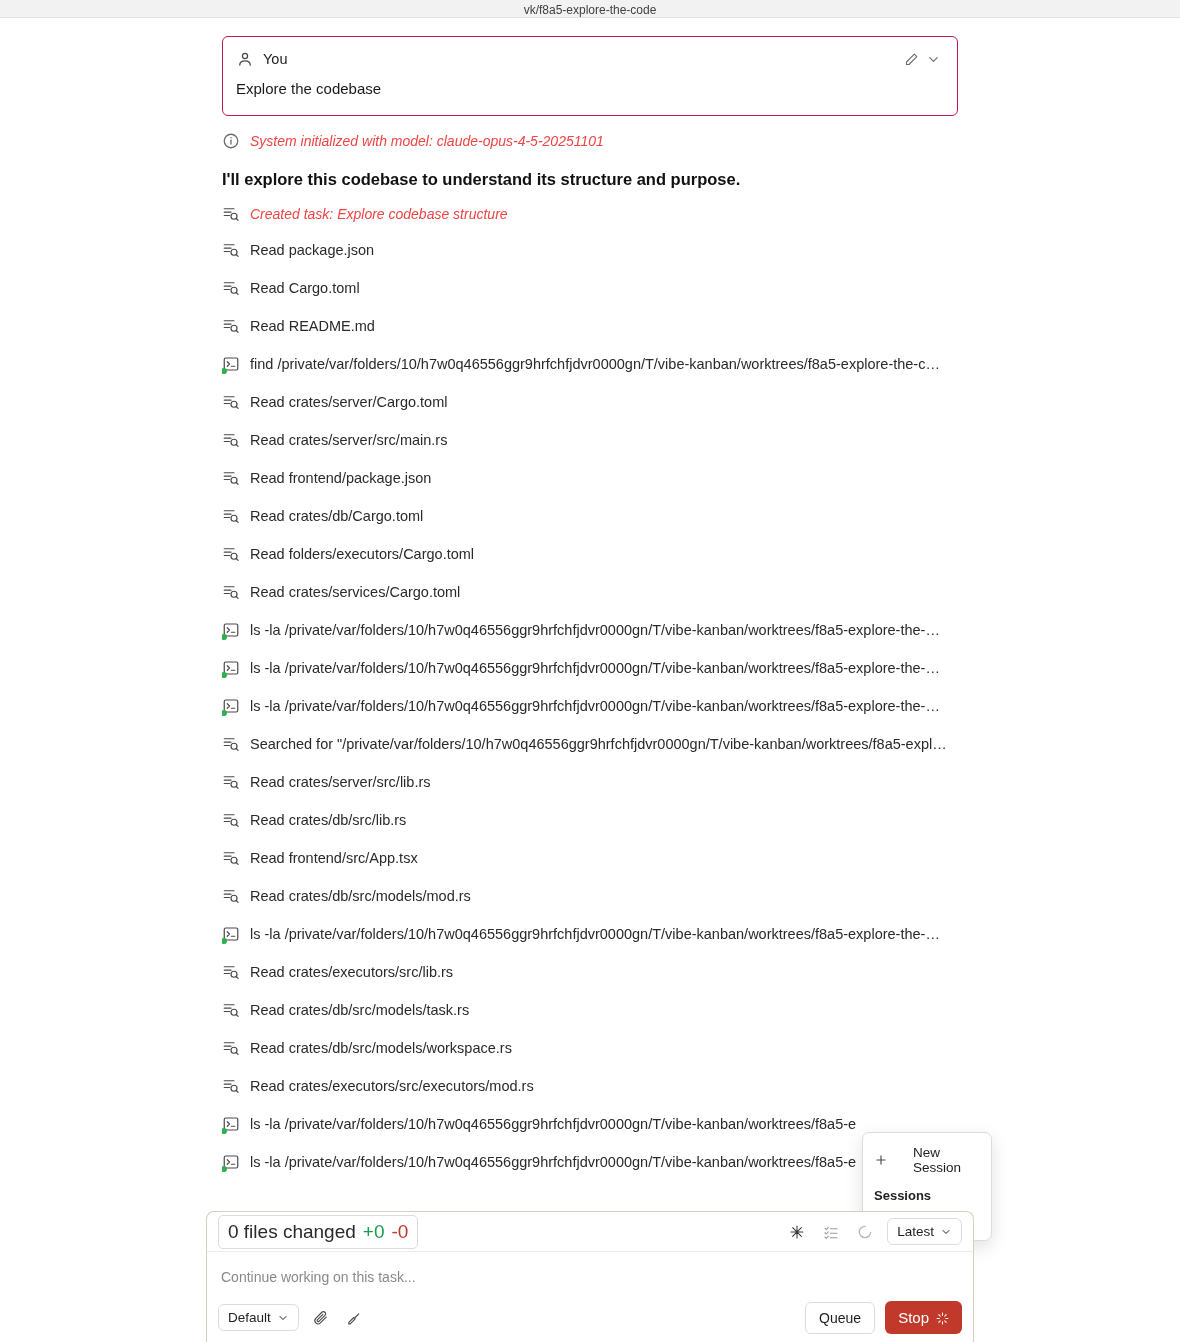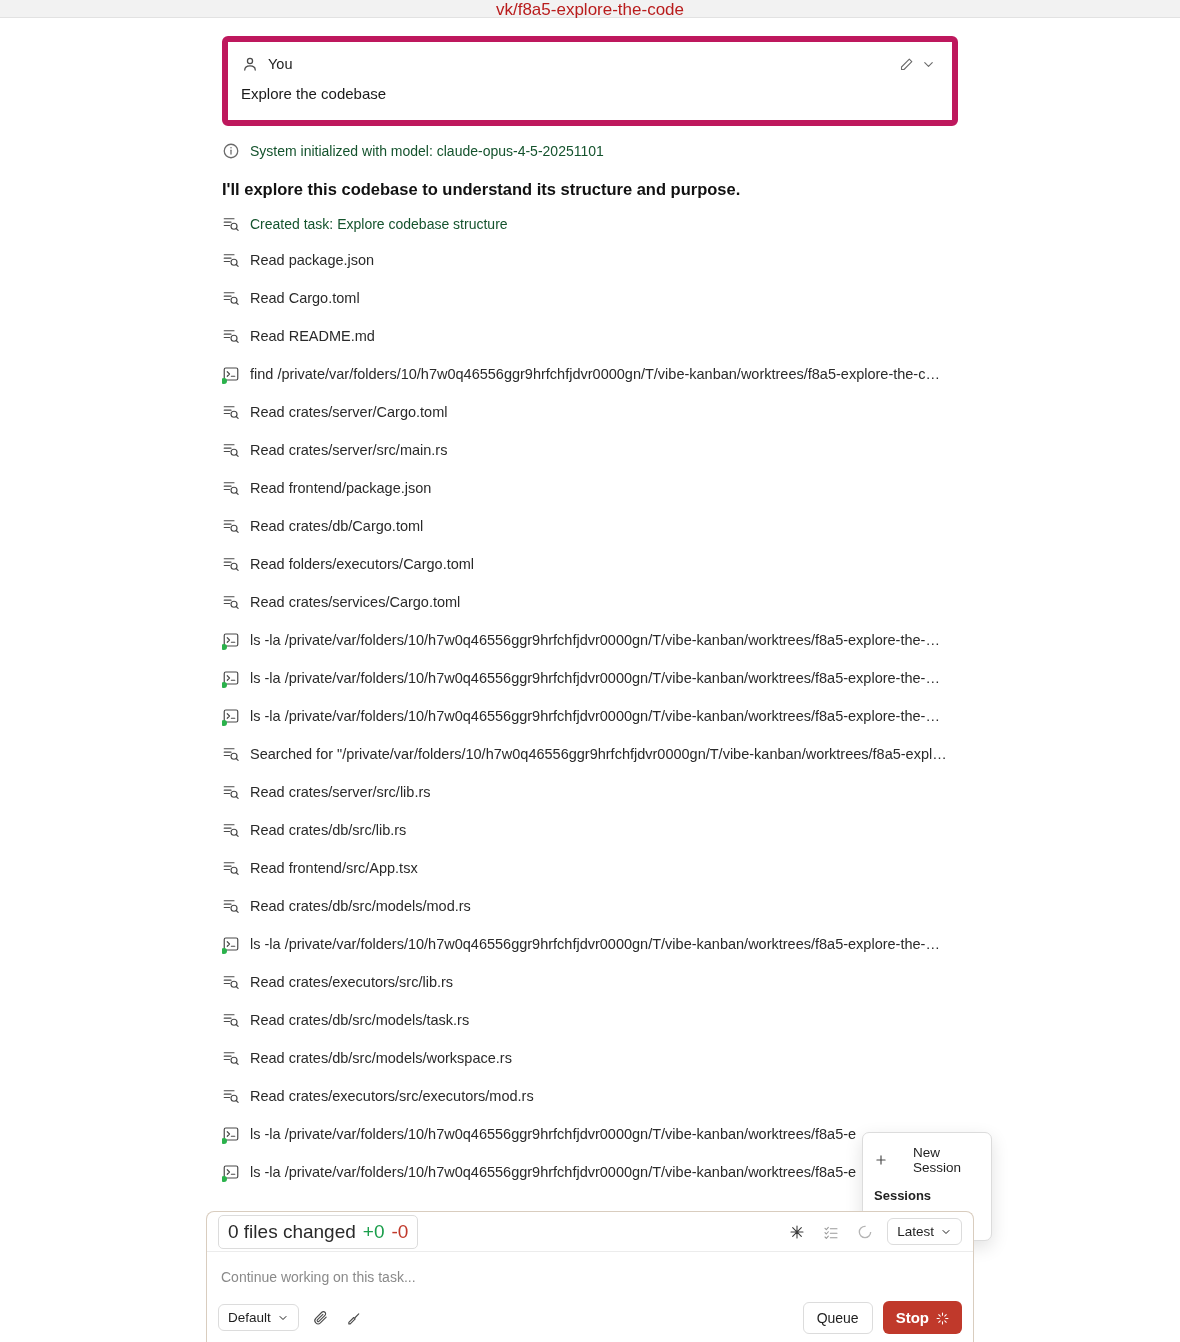--- a/index.html
+++ b/index.html
@@ -10,23 +10,23 @@
     font-family: "Liberation Sans", sans-serif;
     color: #1a1a1a;
     overflow: hidden;
   }
 
   
   .titlebar {
     height: 18px;
     background: #f2f2f2;
     border-bottom: 1px solid #e2e2e2;
-    display: flex; align-items: flex-start; justify-content: center;
-    font-size: 17px;
-    color: #b91c1c;
+    display: flex; align-items: flex-end; justify-content: center;
+    font-size: 12px;
+    color: #404040;
   }
 
   
   .page {
     position: relative;
     width: 1180px;
     height: 1324px;
   }
 
   .content {
@@ -34,21 +34,21 @@
     top: 0; left: 0; right: 0;
     bottom: 126px;
     overflow: hidden;
     padding-top: 18px;
   }
 
   
   .user-card {
     width: 736px;
     margin: 0 auto;
-    border: 6px solid #be185d;
+    border: 1px solid #be185d;
     border-radius: 6px;
     background: #fff;
   }
   .user-card-head {
     display: flex;
     align-items: center;
     padding: 11px 13px 4px 13px;
   }
   .user-card-head .who {
     display: flex; align-items: center; gap: 9px;
@@ -69,21 +69,22 @@
 
   
   .rowwrap {
     width: 736px;
     margin: 0 auto;
   }
   .sysrow {
     display: flex; align-items: center; gap: 10px;
     margin-top: 16px;
     font-size: 14px;
-    color: #14532d;
+    color: #ef4444;
+    font-style: italic;
   }
   .assistant-text {
     margin-top: 20px;
     font-size: 16.5px;
     color: #111;
     font-weight: bold;
   }
   .toolrow {
     display: flex;
     align-items: center;
@@ -209,21 +210,21 @@
     cursor: pointer;
   }
   .btn-stop {
     display: inline-flex; align-items: center; gap: 7px;
     background: #c0392b;
     color: #fff;
     border: none;
     border-radius: 6px;
     padding: 8px 13px;
     font-size: 15px;
-    font-weight: bold;
+    font-weight: normal;
     cursor: pointer;
   }
   .spin {
     width: 13px; height: 13px;
     display: inline-block;
   }
 </style>
 </head>
 <body>
 

